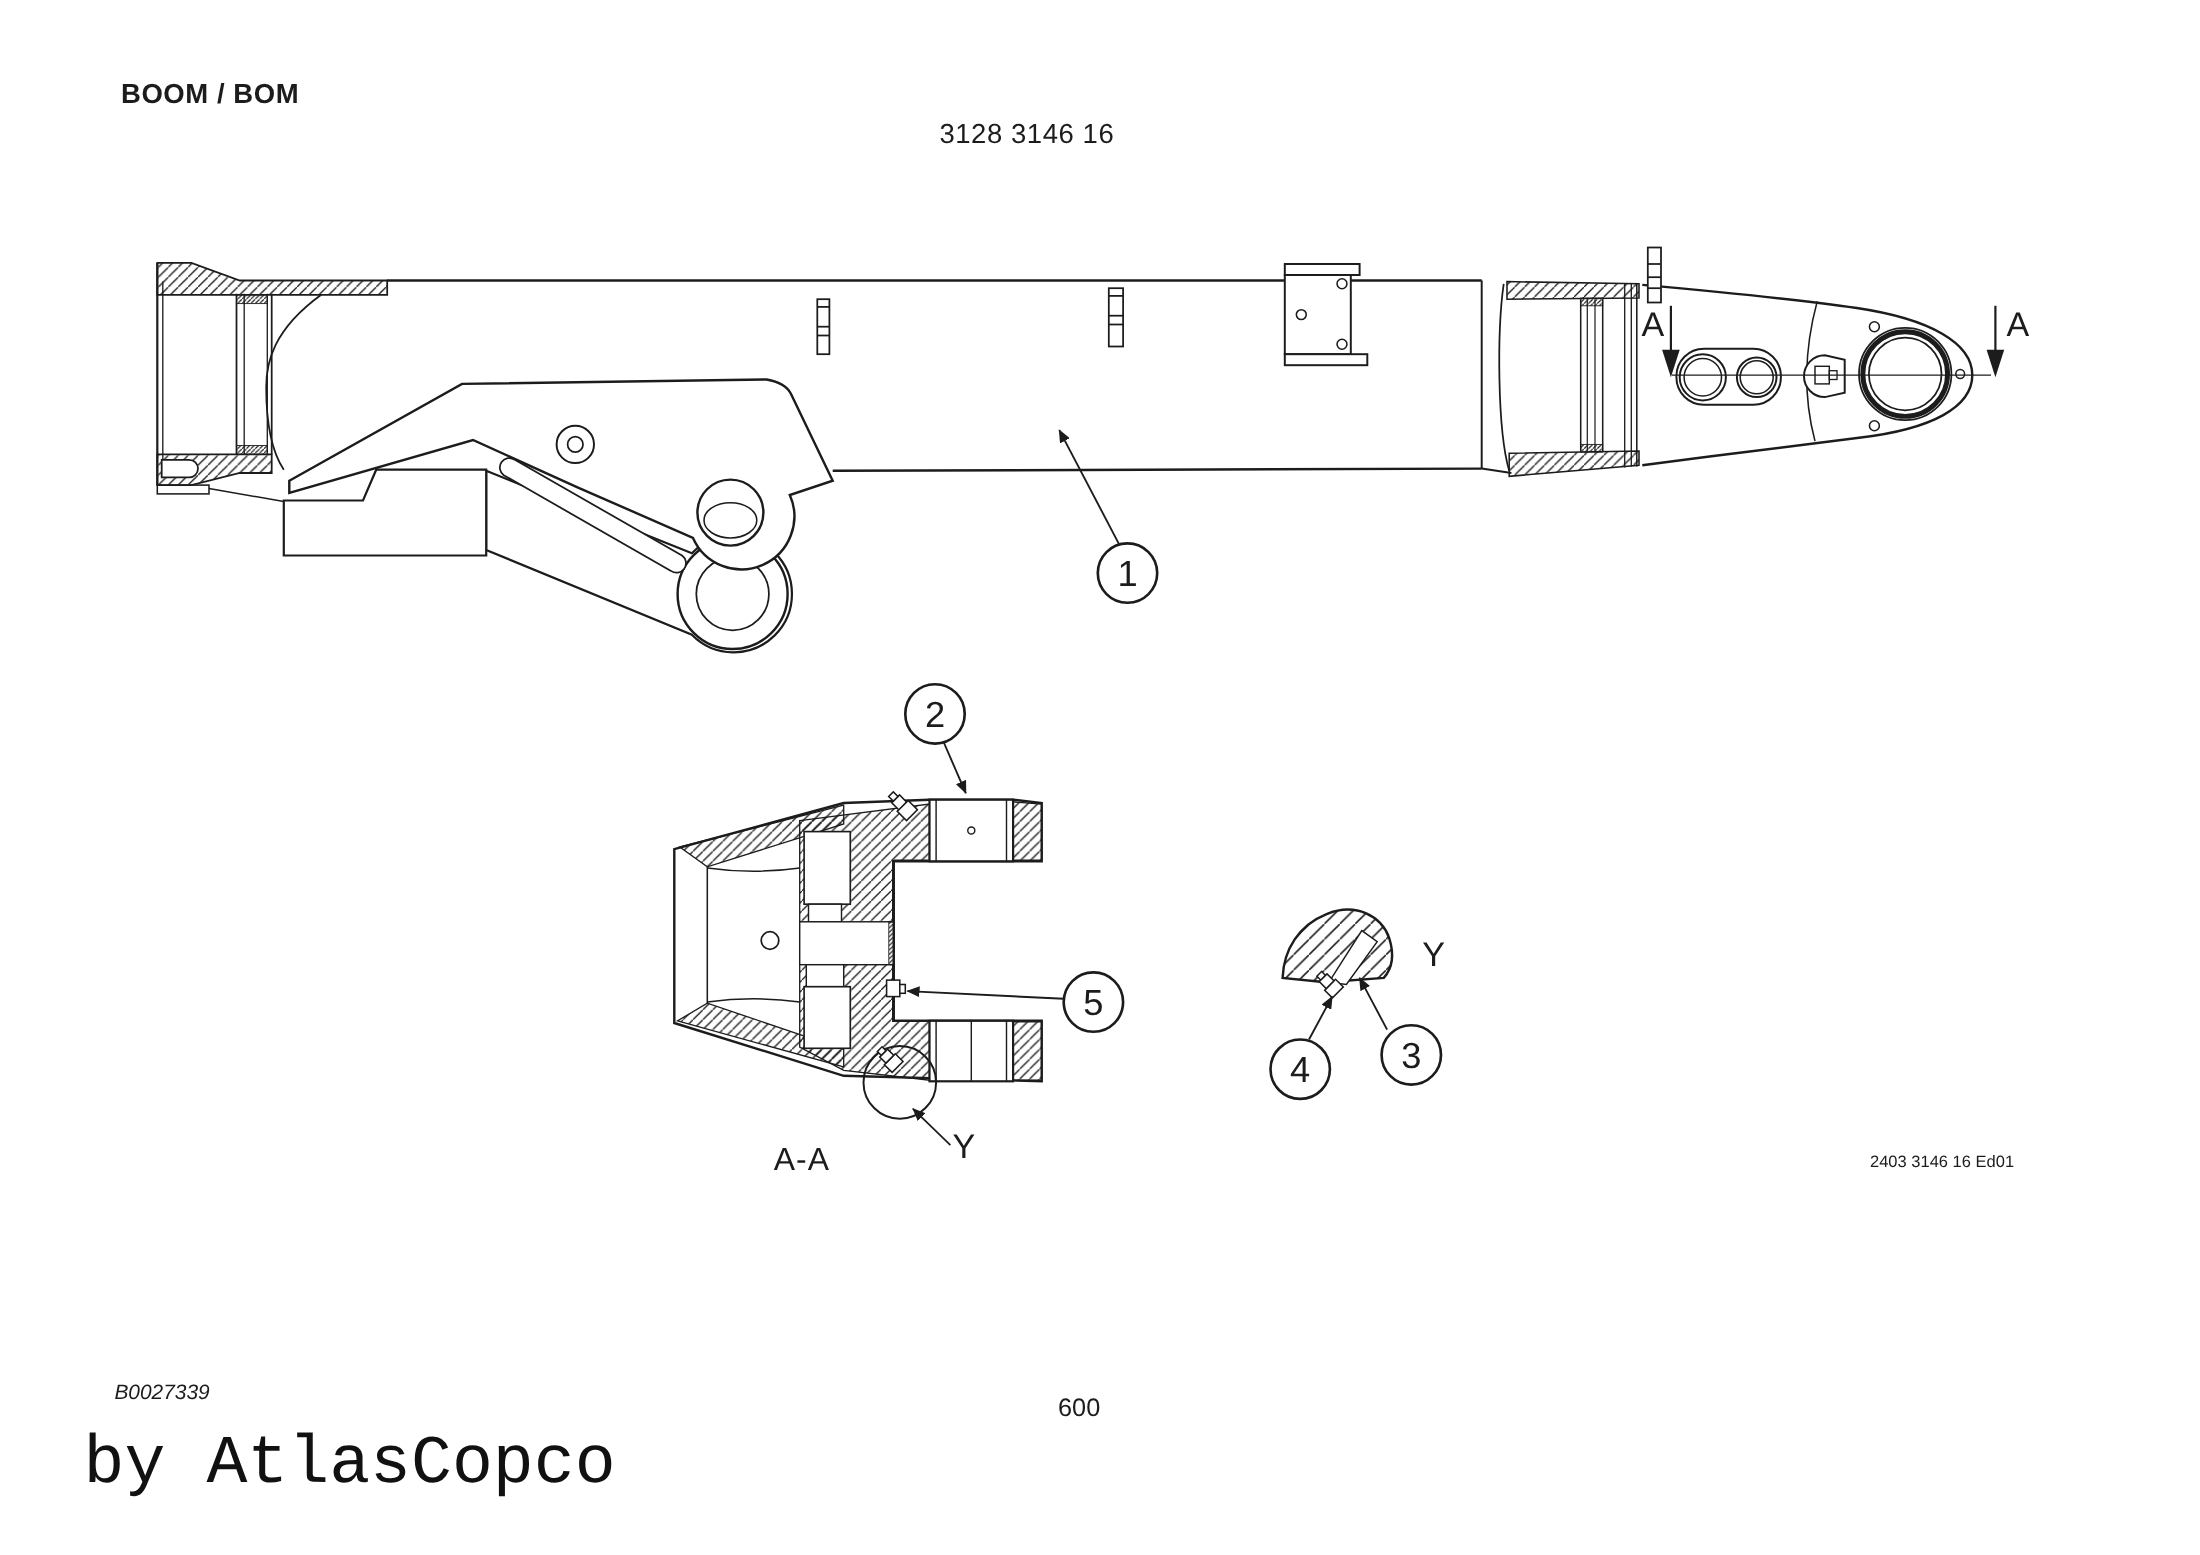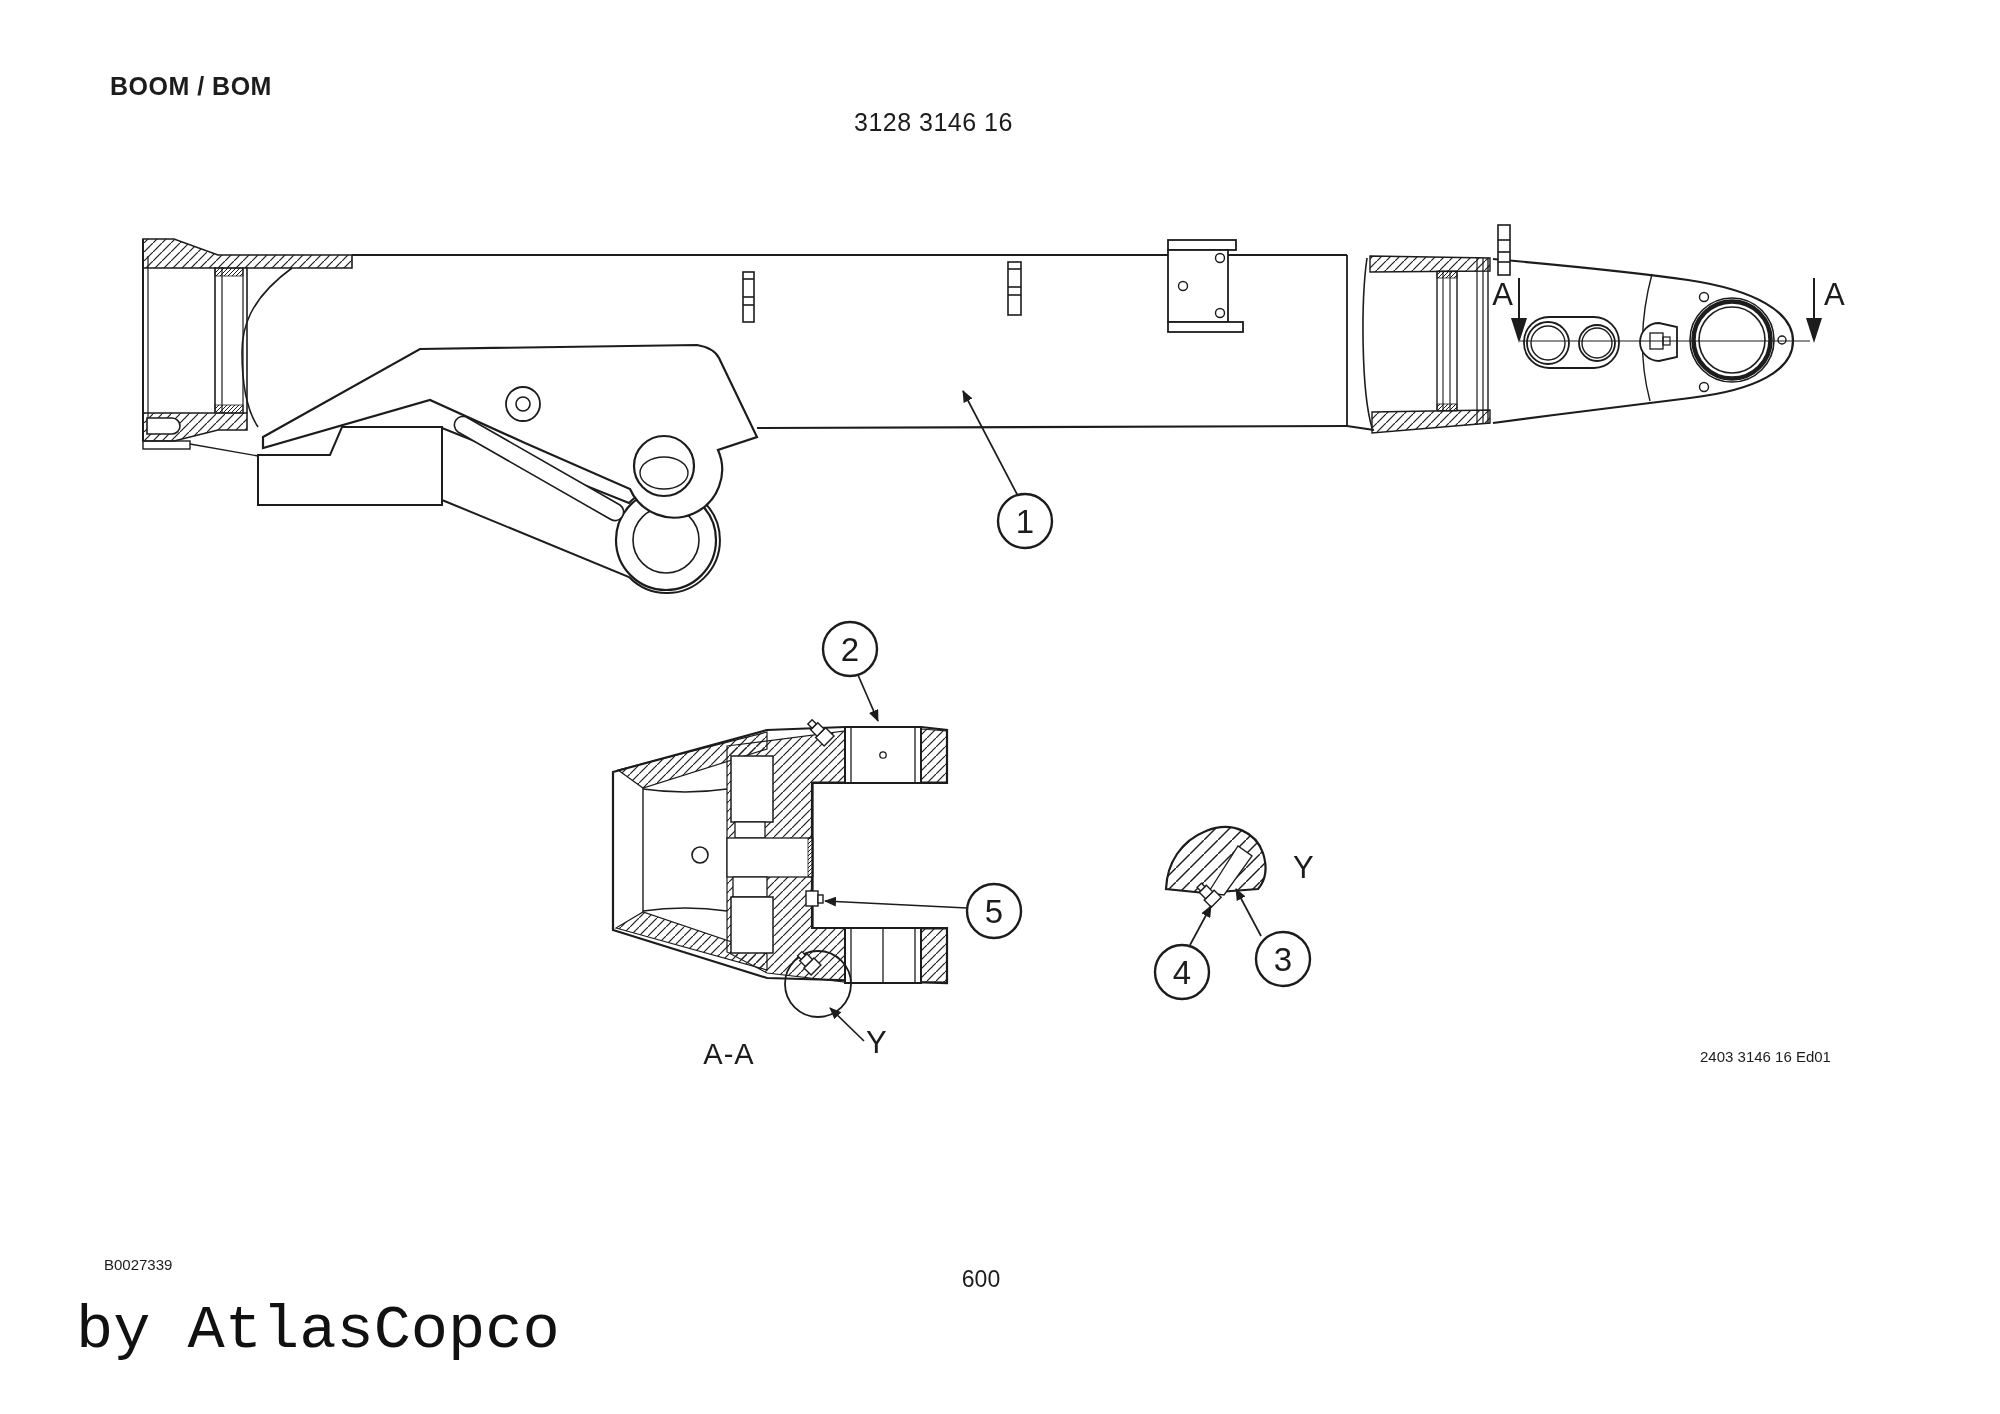--- a/index.html
+++ b/index.html
@@ -14,21 +14,21 @@
   .hdr-left{
     position:absolute;left:110px;top:72px;
     font-size:25px;font-weight:bold;letter-spacing:.5px;white-space:nowrap;
   }
   .hdr-center{
     position:absolute;left:854px;top:70px;
     font-size:25px;font-weight:normal;letter-spacing:.5px;white-space:nowrap;margin-top:38px;
   }
   .doc-code{
     position:absolute;left:104px;top:1256px;
-    font-size:15px;font-weight:normal;white-space:nowrap;
+    font-size:19px;font-weight:normal;white-space:nowrap;font-style:italic;
   }
   .watermark{
     position:absolute;left:76px;top:1300px;
     font-size:62px;font-weight:normal;color:#111;line-height:1;white-space:nowrap;font-family:Liberation Mono, monospace;
   }
   .page-number{
     position:absolute;left:941px;top:1266px;width:80px;
     text-align:center;font-size:23px;white-space:nowrap;
   }
   .edition{

